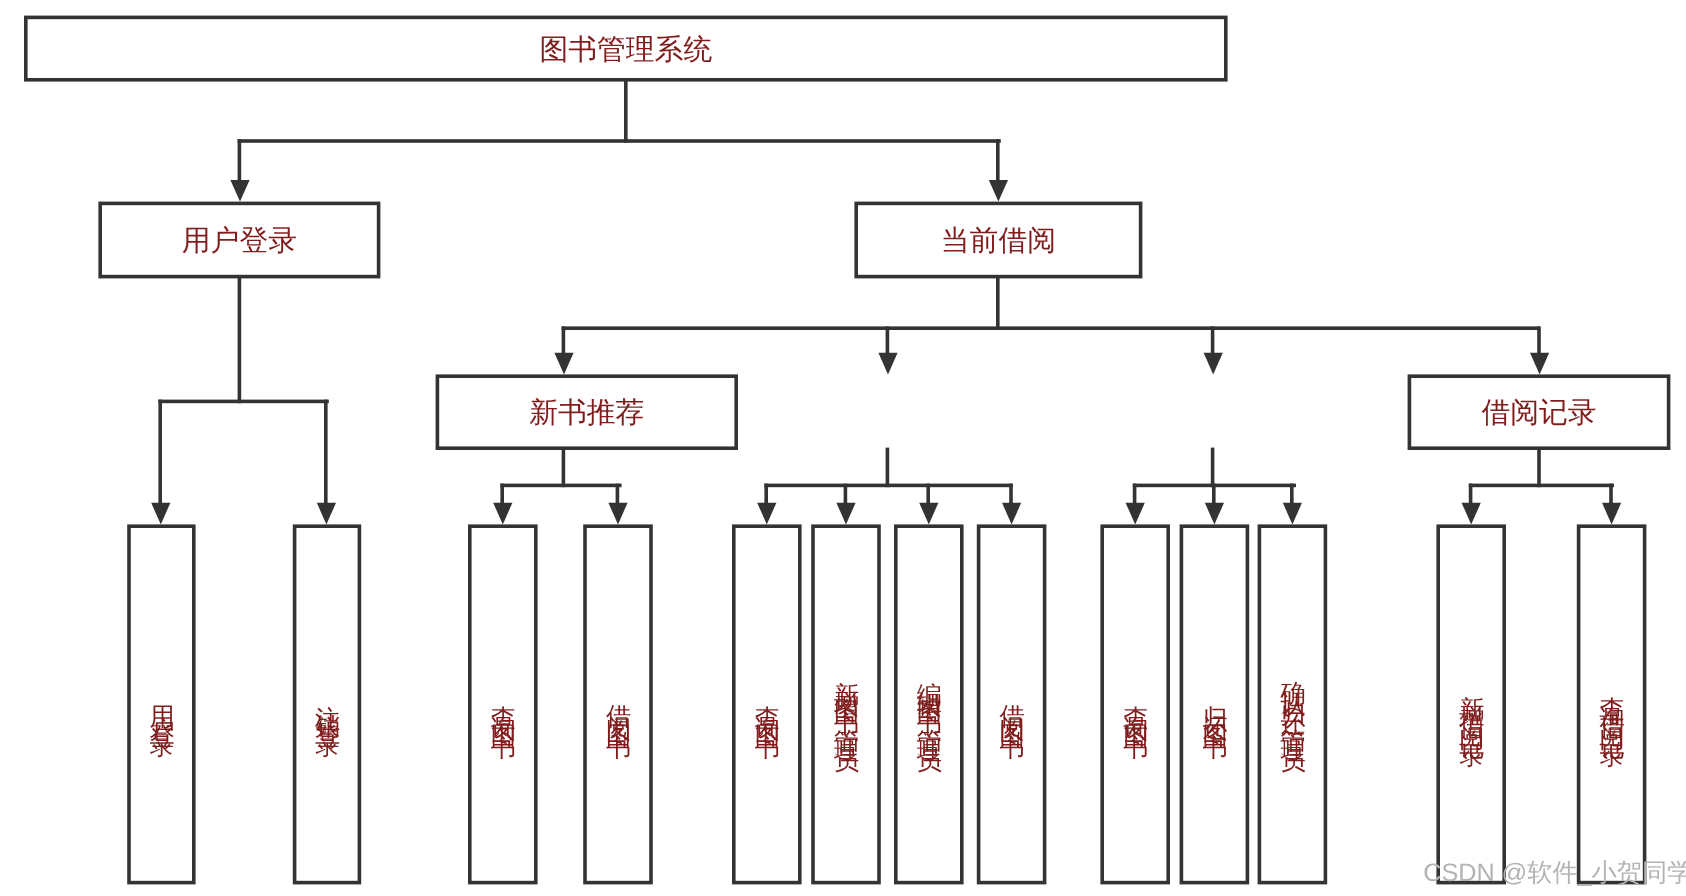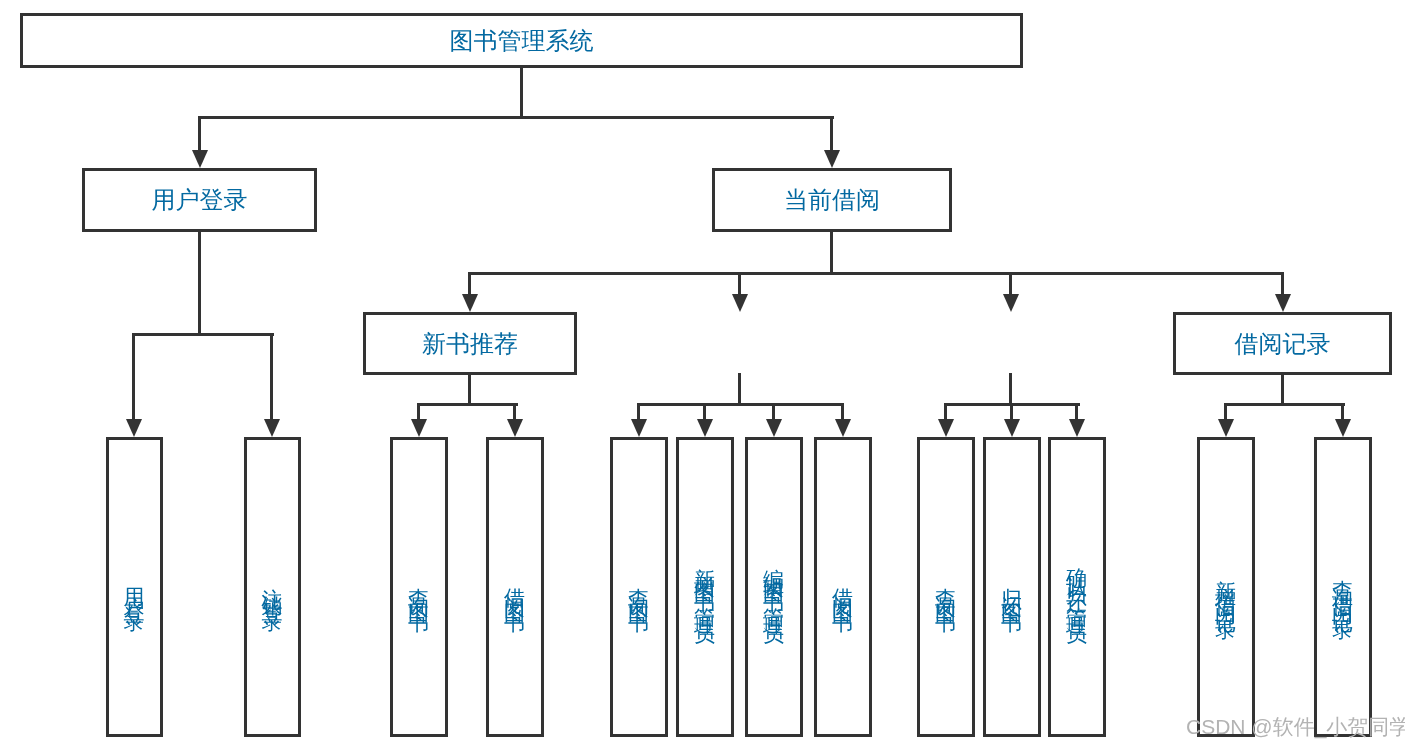--- a/index.html
+++ b/index.html
@@ -9,21 +9,21 @@
     height: 747px;
     background: #ffffff;
     font-family: "Liberation Sans", sans-serif;
     overflow: hidden;
   }
   .box {
     position: absolute;
     box-sizing: border-box;
     background: #ffffff;
     border: 3px solid #333333;
-    color: #0369a1;
+    color: #7f1d1d;
     display: flex;
     align-items: center;
     justify-content: center;
     font-size: 24px;
     text-align: center;
     white-space: nowrap;
   }
   .leaf {
     writing-mode: vertical-rl;
     text-orientation: mixed;
@@ -84,21 +84,21 @@
   <div class="hline" style="left:468px; top:272px; width:815px;"></div>
   <div class="vline" style="left:468px; top:272px; height:25px;"></div>
   <div class="arrow" style="left:462px; top:294px;"></div>
   <div class="vline" style="left:738px; top:272px; height:25px;"></div>
   <div class="arrow" style="left:732px; top:294px;"></div>
   <div class="vline" style="left:1009px; top:272px; height:25px;"></div>
   <div class="arrow" style="left:1003px; top:294px;"></div>
   <div class="vline" style="left:1281px; top:272px; height:25px;"></div>
   <div class="arrow" style="left:1275px; top:294px;"></div>
 
-  <div class="box" style="left:363px; top:312px; width:214px; height:63px;">新书推荐</div>
+  <div class="box" style="left:363px; top:312px; width:252px; height:63px;">新书推荐</div>
   <div class="box" style="left:1173px; top:312px; width:219px; height:63px;">借阅记录</div>
 
   <div class="vline" style="left:468px; top:373px; height:33px;"></div>
   <div class="hline" style="left:417px; top:403px; width:101px;"></div>
   <div class="vline" style="left:417px; top:403px; height:18px;"></div>
   <div class="arrow" style="left:411px; top:419px;"></div>
   <div class="vline" style="left:513px; top:403px; height:18px;"></div>
   <div class="arrow" style="left:507px; top:419px;"></div>
 
   <div class="vline" style="left:738px; top:373px; height:33px;"></div>

